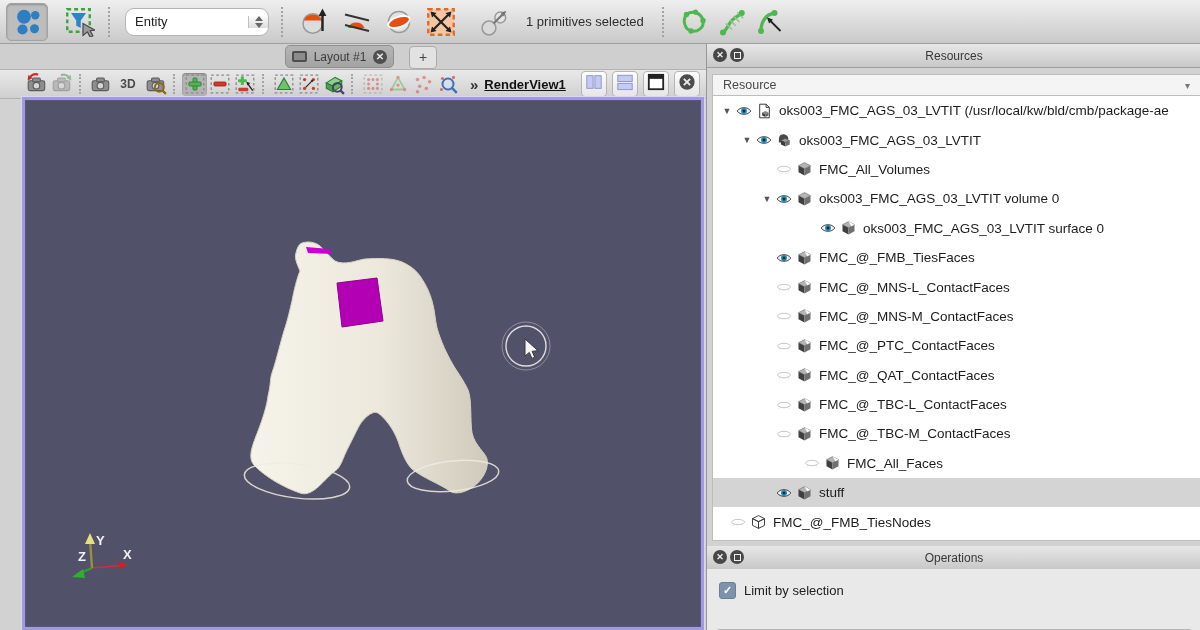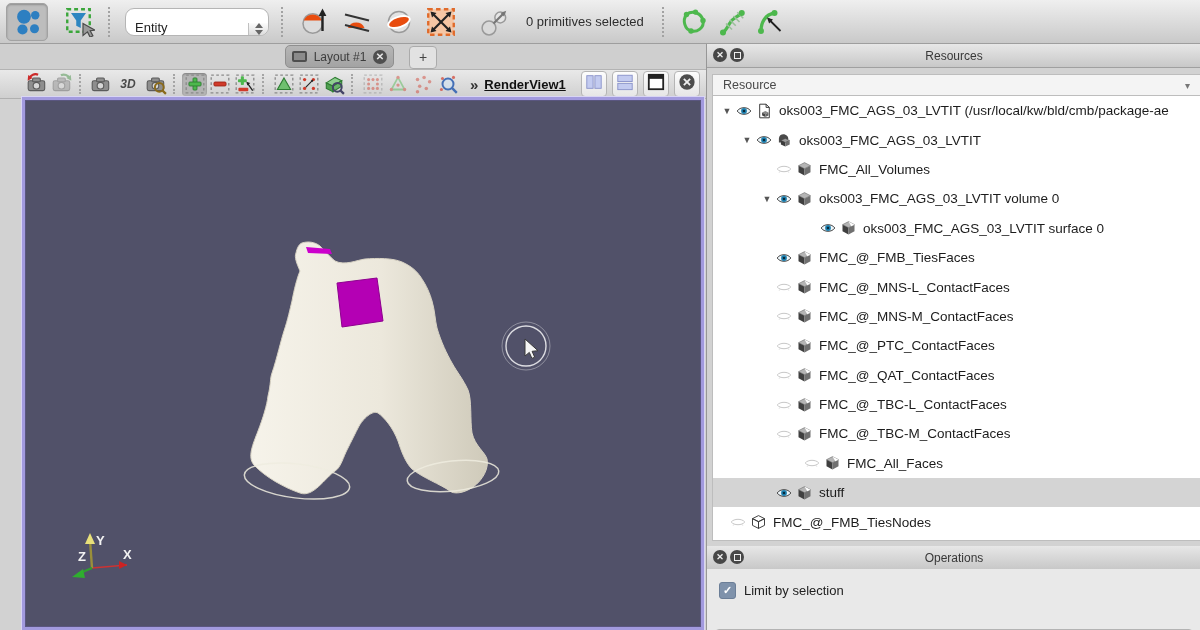--- a/index.html
+++ b/index.html
@@ -8,21 +8,21 @@
 
   
   .toolbar-top{position:absolute;left:0;top:0;width:1200px;height:44px;
     background:linear-gradient(#efefef,#c9c9c9);border-bottom:1px solid #9e9e9e;
     display:flex;align-items:center;padding-left:6px;box-sizing:border-box;}
   .tt-btn{height:36px;display:flex;align-items:center;justify-content:center;border-radius:5px;}
   .tt-btn svg{display:block;}
   .pressed{background:#bdbdbd;box-shadow:inset 0 1px 2px rgba(0,0,0,.25);border:1px solid #a2a2a2;}
   .sep{width:3px;height:30px;border-left:2px dotted #a2a2a2;margin:0 8px;}
   .combo{display:flex;width:142px;height:26px;background:#fff;border:1px solid #b5b5b5;
-    border-radius:9px;overflow:hidden;align-items:flex-end;margin:0 4px;}
+    border-radius:9px;overflow:hidden;align-items:center;margin:0 4px;}
   .combo-text{flex:1;font-size:13px;color:#222;display:flex;align-items:center;padding-left:9px;}
   .combo-step{width:19px;border-left:1px solid #c0c0c0;background:linear-gradient(#fcfcfc,#dcdcdc);
     display:flex;flex-direction:column;align-items:center;justify-content:center;gap:2px;}
   .combo-step i{width:0;height:0;border-left:4px solid transparent;border-right:4px solid transparent;}
   .combo-step .up{border-bottom:5px solid #666;}
   .combo-step .dn{border-top:5px solid #666;}
   .status-text{font-size:13px;color:#2e2e2e;margin:0 10px;}
 
   
   .left-region{position:absolute;left:0;top:44px;width:706px;height:586px;}
@@ -38,21 +38,21 @@
   .new-tab{position:absolute;left:409px;top:2px;width:26px;height:21px;background:#e2e2e2;
     border:1px solid #ababab;border-radius:4px;font-size:14px;color:#444;text-align:center;line-height:20px;}
 
   
   .render-toolbar{height:28px;background:linear-gradient(#e9e9e9,#cfcfcf);border-bottom:1px solid #b0b0b0;
     display:flex;align-items:center;padding-left:24px;}
   .rt-btn{width:25px;height:23px;display:flex;align-items:center;justify-content:center;border-radius:4px;}
   .rt-btn svg{display:block;}
   .rt-active{background:#b4b4b4;box-shadow:inset 0 1px 2px rgba(0,0,0,.3);}
   .rt-sep{width:2px;height:20px;border-left:2px dotted #a5a5a5;margin:0 5px;}
-  .threeD{font-size:12px;font-weight:bold;color:#4a4a4a;font-style:italic;}
+  .threeD{font-size:12px;font-weight:bold;color:#4a4a4a;}
   .overflow-chevrons{font-size:15px;font-weight:bold;color:#333;margin:0 6px 0 10px;}
   .view-title{font-size:13px;font-weight:bold;color:#111;text-decoration:underline;margin-right:10px;}
   .vw-btn{width:24px;height:24px;background:linear-gradient(#fdfdfd,#e6e6e6);border:1px solid #b5b5b5;
     border-radius:4px;margin-left:5px;display:flex;align-items:center;justify-content:center;}
 
   
   .viewport{position:absolute;left:22px;top:53px;right:2px;bottom:0;background:#515169;
     border:3px solid #a29ade;box-shadow:inset 0 0 0 1px #5a5680,0 0 0 1px #d9d5f4;}
   .viewport svg{position:absolute;left:0;top:0;}
 
@@ -166,21 +166,21 @@
     <div class="tt-btn" style="width:42px">
         <span>
           <svg width="30" height="30" viewBox="0 0 20 20">
             <circle cx="6" cy="14" r="4.6" fill="#d9d9d9" stroke="#9a9a9a"></circle>
             <circle cx="13.5" cy="7" r="3.6" fill="#e6e6e6" stroke="#9a9a9a"></circle>
             <line x1="9" y1="11" x2="16.5" y2="3.5" stroke="#777" stroke-width="1.4"></line>
             <polygon points="17.5,2.5 13.8,4 16,6.3" fill="#777"></polygon>
           </svg>
         </span>
       </div>
-    <div class="status-text">0 primitives selected</div>
+    <div class="status-text">1 primitives selected</div>
     <div class="sep"></div>
     <div class="tt-btn" style="width:38px">
         <span>
           <svg width="30" height="30" viewBox="0 0 20 20">
             <path d="M5,5 C9,2 15,4 16,9 C17,14 12,17 8,16 C4,15 2,9 5,5 Z" fill="none" stroke="#4db84d" stroke-width="2"></path>
             <circle cx="5" cy="5" r="1.8" fill="#4db84d"></circle>
             <circle cx="16" cy="9" r="1.8" fill="#4db84d"></circle>
             <circle cx="8" cy="16" r="1.8" fill="#4db84d"></circle>
             <circle cx="11" cy="3.4" r="1.8" fill="#4db84d"></circle>
           </svg>

